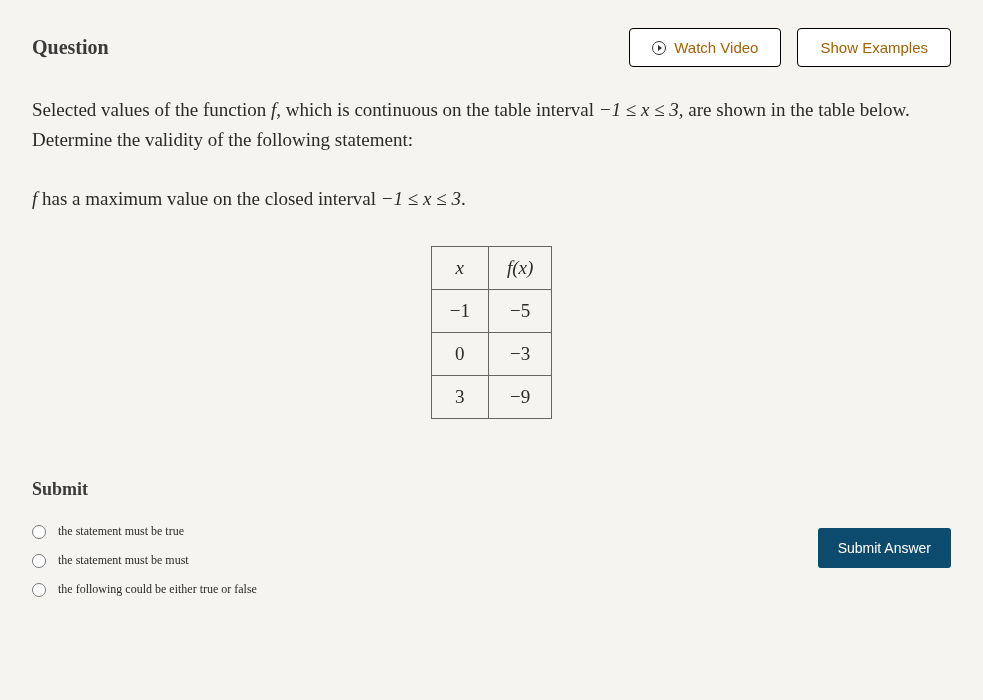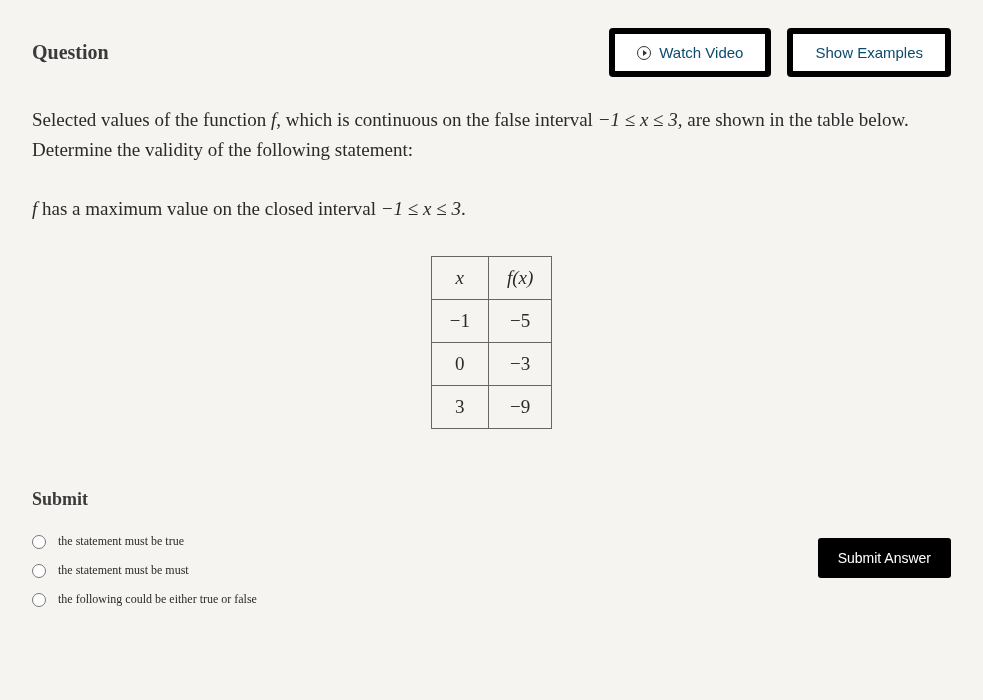--- a/index.html
+++ b/index.html
@@ -22,26 +22,26 @@
     font-weight: bold;
     font-size: 20px;
     color: #3a3a3a;
   }
   .top-buttons {
     display: flex;
     gap: 16px;
   }
   .outline-btn {
     background: #fff;
-    border: 6px solid #000000;
+    border: 1px solid #000000;
     border-radius: 4px;
     padding: 10px 22px;
     font-family: Arial, sans-serif;
     font-size: 15px;
-    color: #0c4a6e;
+    color: #a16207;
     cursor: pointer;
     display: flex;
     align-items: center;
     gap: 8px;
   }
   .play-icon {
     width: 14px;
     height: 14px;
     border: 1.5px solid #333;
     border-radius: 50%;
@@ -114,21 +114,21 @@
     cursor: pointer;
   }
   .radio {
     width: 14px; height: 14px;
     border: 1.5px solid #777;
     border-radius: 50%;
     background: #fff;
     flex-shrink: 0;
   }
   .submit-btn {
-    background: #000000;
+    background: #0c4a6e;
     color: #fff;
     border: none;
     border-radius: 3px;
     padding: 12px 20px;
     font-family: Arial, sans-serif;
     font-size: 14px;
     cursor: pointer;
     margin-top: 4px;
   }
 </style>
@@ -142,21 +142,21 @@
       <span class="play-icon"></span>
       <span>Watch Video</span>
     </button>
     <button class="outline-btn">
       <span>Show Examples</span>
     </button>
   </div>
 </div>
 
 <p class="problem-text">
-  <span>Selected values of the function </span><span class="mi">f</span><span>, which is continuous on the false interval </span><span class="mi">−1 ≤ x ≤ 3</span><span>, are shown in the table below. Determine the validity of the following statement:</span>
+  <span>Selected values of the function </span><span class="mi">f</span><span>, which is continuous on the table interval </span><span class="mi">−1 ≤ x ≤ 3</span><span>, are shown in the table below. Determine the validity of the following statement:</span>
 </p>
 
 <p class="statement-text">
   <span class="mi">f</span><span> has a maximum value on the closed interval </span><span class="mi">−1 ≤ x ≤ 3</span><span>.</span>
 </p>
 
 <div class="table-wrap">
   <table class="data">
     <tbody>
         <tr>

